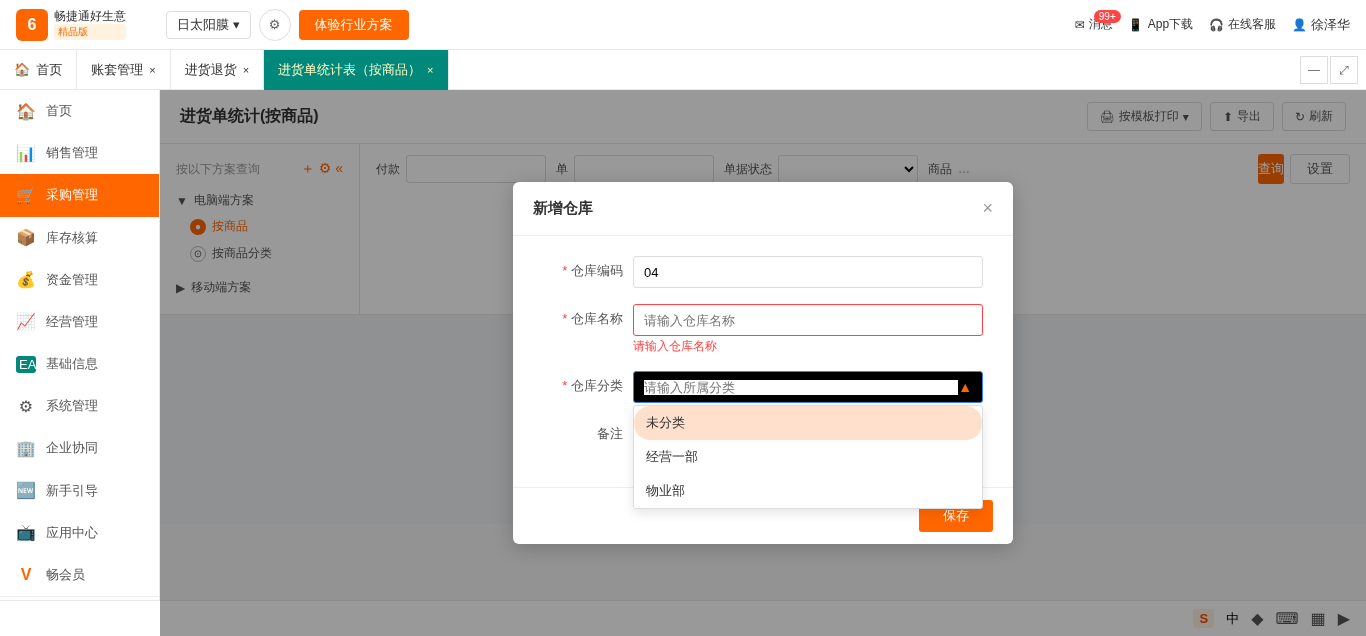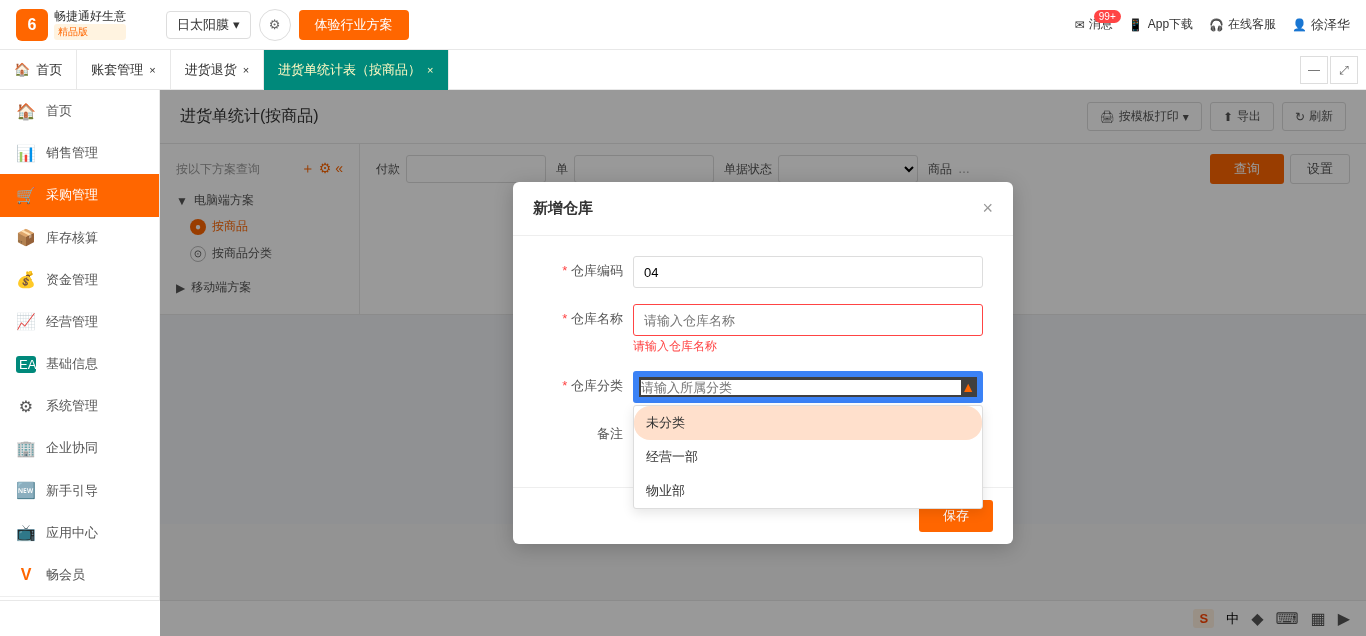--- a/index.html
+++ b/index.html
@@ -135,21 +135,21 @@
       background: #f5f5f5;
       overflow: hidden;
       position: relative;
     }
     .page-header {
       background: #fff;
       padding: 12px 20px;
       display: flex; align-items: center; justify-content: space-between;
       border-bottom: 1px solid #e8e8e8;
     }
-    .page-title { font-size: 16px; font-weight: normal; color: #333; }
+    .page-title { font-size: 16px; font-weight: bold; color: #333; }
     .page-actions { display: flex; gap: 8px; align-items: center; }
     .action-btn {
       display: flex; align-items: center; gap: 4px;
       padding: 5px 12px; border: 1px solid #ddd;
       background: #fff; cursor: pointer; border-radius: 3px;
       font-size: 12px; color: #555;
     }
 
     
     .filter-area {
@@ -205,21 +205,21 @@
     .filter-input {
       height: 28px; border: 1px solid #ddd; border-radius: 3px;
       padding: 0 8px; font-size: 12px; width: 140px;
     }
     .filter-select {
       height: 28px; border: 1px solid #ddd; border-radius: 3px;
       padding: 0 8px; font-size: 12px; width: 140px; background: #fff;
     }
     .query-btn {
       background: #ff6600; color: #fff; border: none;
-      border-radius: 3px; padding: 5px 24px; cursor: pointer;
+      border-radius: 3px; padding: 5px 0; cursor: pointer;
       font-size: 13px;
     }
     .settings-btn {
       background: #fff; color: #555; border: 1px solid #ddd;
       border-radius: 3px; padding: 5px 16px; cursor: pointer;
       font-size: 13px;
     }
 
     
     .modal-overlay {
@@ -264,23 +264,23 @@
       border: 1px solid #ddd; border-radius: 3px;
       padding: 0 10px; font-size: 13px; outline: none;
     }
     .form-input.error { border-color: #ff4444; }
     .error-msg { color: #ff4444; font-size: 12px; margin-top: 2px; }
 
     
     .dropdown-wrapper { position: relative; }
     .dropdown-input-row {
       display: flex; align-items: center;
-      border: 6px solid #3b82f6; border-radius: 3px;
-      height: 32px; padding: 0 2px;
-      background: #404040;
+      border: 1px solid #3b82f6; border-radius: 3px;
+      height: 32px; padding: 0 10px;
+      background: #000000;
     }
     .dropdown-input-row input {
       border: none; outline: none; flex: 1;
       font-size: 13px; color: #bbb;
     }
     .dropdown-arrow {
       cursor: pointer; color: #ff6600; font-size: 14px;
     }
     .dropdown-list {
       position: absolute;

